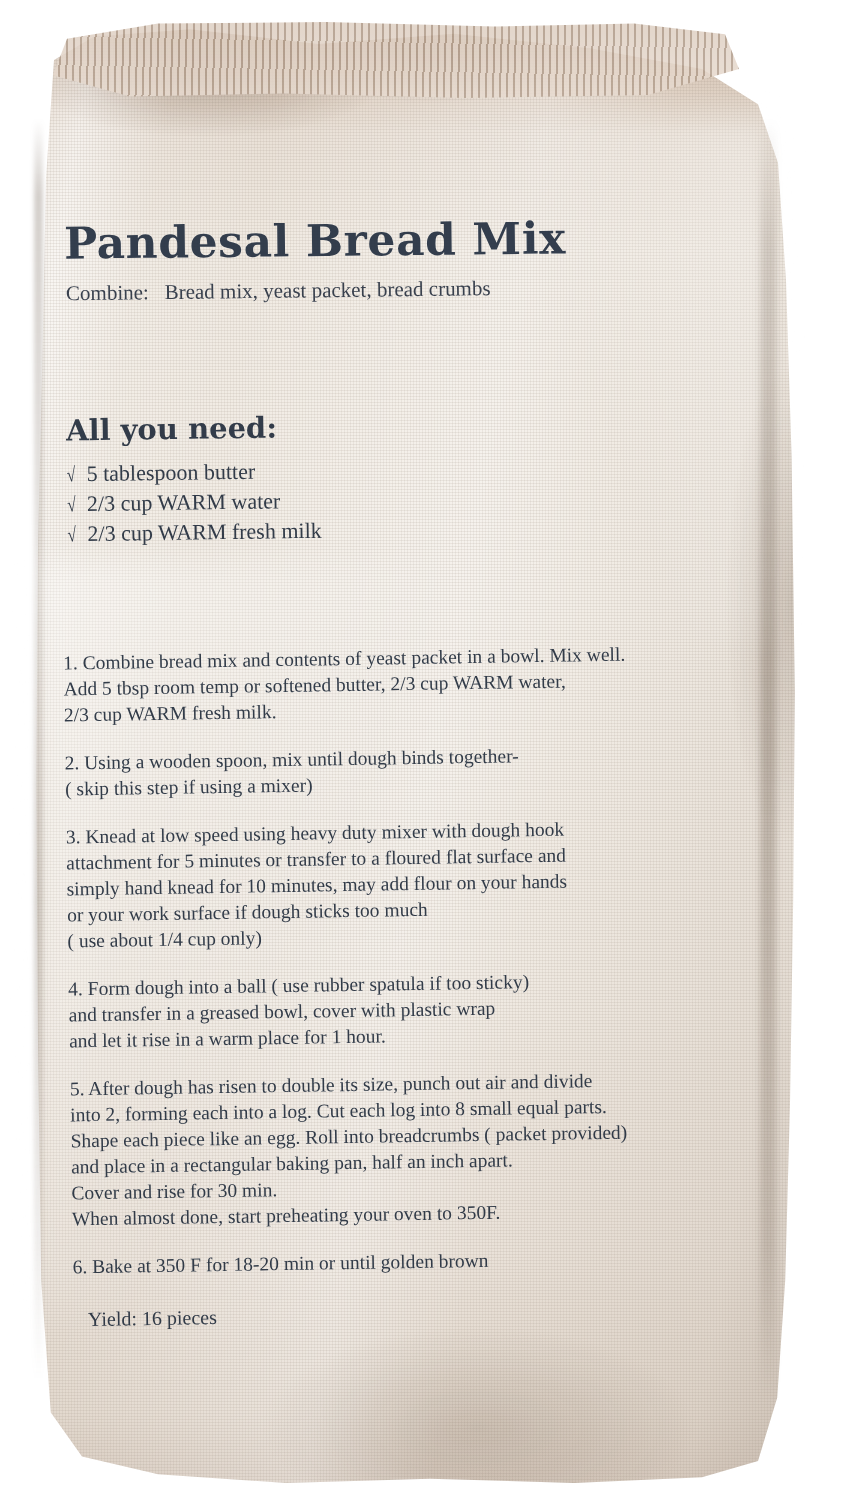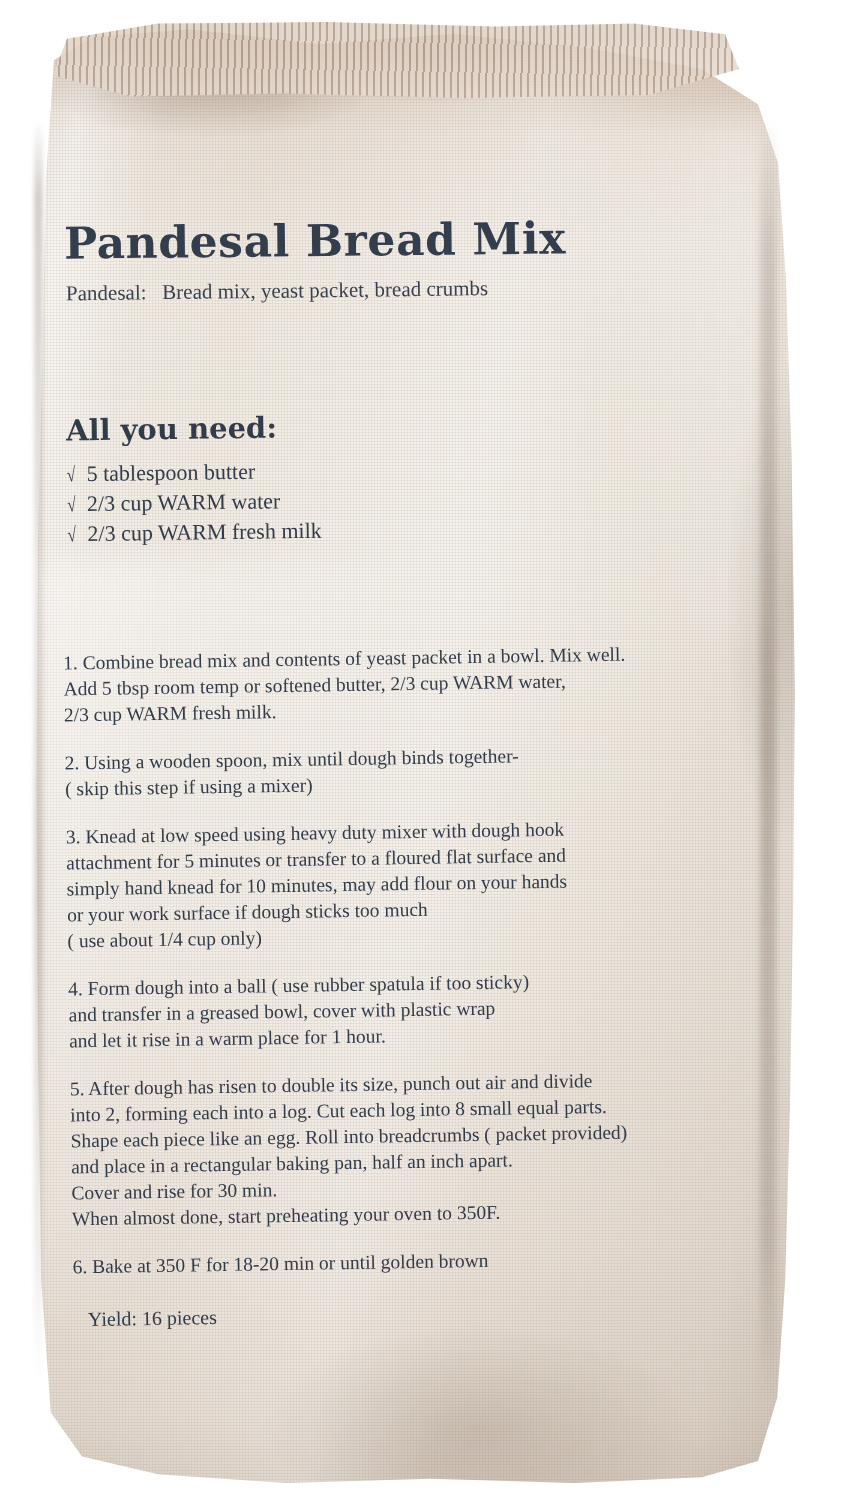--- a/index.html
+++ b/index.html
@@ -279,21 +279,21 @@
   <div class="fold-left"></div>
   <div class="fold-right"></div>
   <div class="glare"></div>
   <div class="glare2"></div>
 
   <div class="print">
 
     <div class="title faded">Pandesal Bread Mix</div>
 
     <div class="contents faded">
-      <span>Pandesal:</span>
+      <span>Combine:</span>
       &nbsp;
       <span>Bread mix, yeast packet, bread crumbs</span>
     </div>
 
     <div class="need-head faded">All you need:</div>
 
     <ul class="need-list faded">
       <li>
         <span class="tick">√</span>
         <span>5 tablespoon butter</span>

